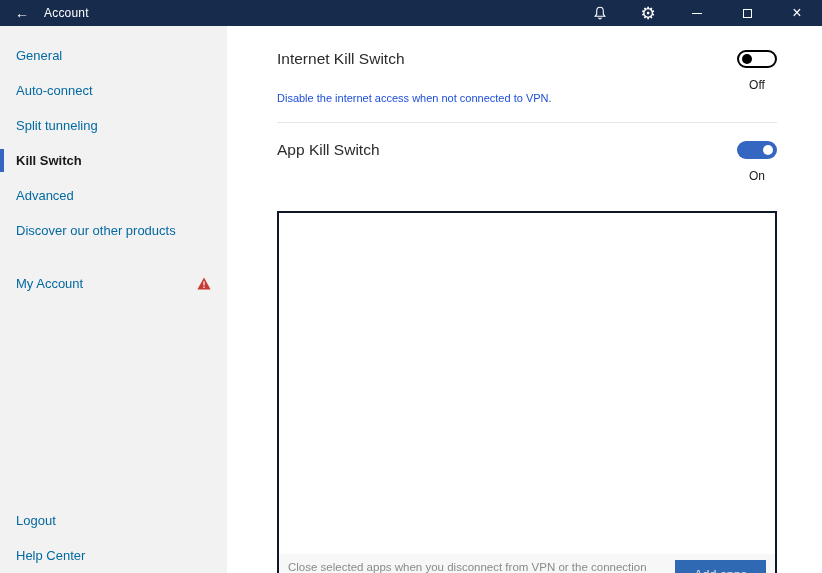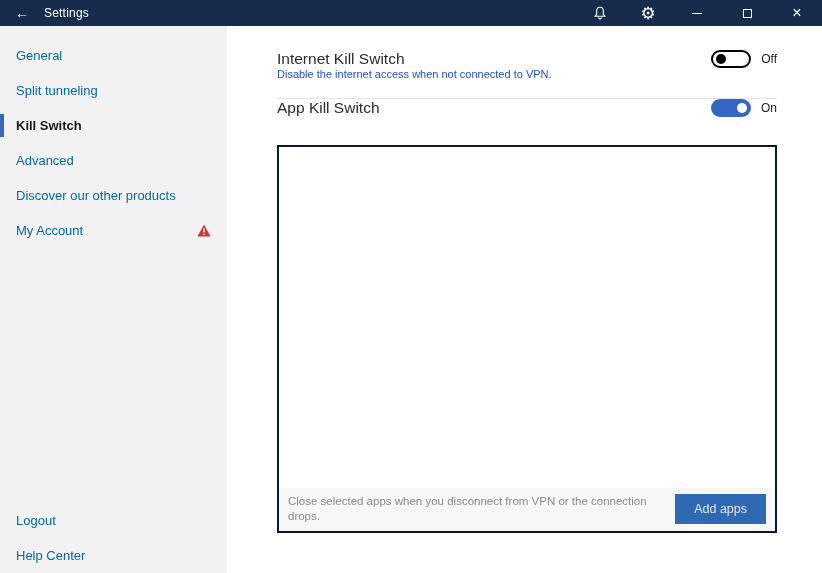--- a/index.html
+++ b/index.html
@@ -27,23 +27,23 @@
   .side-spacer { flex:1; }
   .warn-svg { display:block; }
 
   
   .main { position:absolute; left:227px; top:26px; right:0; bottom:0; background:#fff;
           padding:24px 45px 0 50px; }
   .row { display:flex; justify-content:space-between; align-items:flex-start; }
   .section-title { font-size:15.5px; font-weight:400; color:#2b2b2b; }
   .desc { font-size:11px; color:#1d4ed8; margin-top:0; }
   .divider { border-bottom:1px solid #e5e5e5; margin-top:18px; }
-  .row2 { }
+  .row2 { margin-top:18px; }
 
-  .toggle-group { display:flex; align-items:center; gap:10px; }
+  .toggle-group { display:flex; align-items:center; gap:10px;flex-direction:column; }
   .toggle-label { font-size:12px; color:#1a1a1a; }
   .toggle { width:40px; height:18px; border-radius:10px; position:relative; display:inline-block; cursor:pointer; }
   .toggle.off { border:2px solid #000; background:#fff; }
   .toggle.off .knob { width:10px; height:10px; background:#000; border-radius:50%; position:absolute; left:3px; top:2px; }
   .toggle.on { background:#3566c2; }
   .toggle.on .knob { width:10px; height:10px; background:#fff; border-radius:50%; position:absolute; right:4px; top:4px; }
 
   .applist { margin-top:28px; border:2px solid #0f172a; height:388px; position:relative; background:#fff; }
   .applist-footer { position:absolute; left:0; right:0; bottom:0; background:#f7f7f7;
                     display:flex; align-items:center; justify-content:space-between;
@@ -52,21 +52,21 @@
   .add-apps { background:#3069b3; color:#e5e5e5; border:none; font-size:12.5px; padding:8px 19px;
               font-family:inherit; cursor:pointer; }
 </style>
 </head>
 <body>
 
 <div class="titlebar">
   <div class="tb-back">
     <span>←</span>
   </div>
-  <div class="tb-title">Settings</div>
+  <div class="tb-title">Account</div>
   <div class="tb-spacer"></div>
 
   <div class="tb-icon">
     <svg width="16" height="16" viewBox="0 0 16 16" fill="none" stroke="#ffffff" stroke-width="1.1">
       <path d="M8 2.2 C5.7 2.2 4.7 4 4.7 6 L4.7 9.2 L3.2 11.2 L12.8 11.2 L11.3 9.2 L11.3 6 C11.3 4 10.3 2.2 8 2.2 Z"></path>
       <path d="M6.7 12.6 a1.3 1.3 0 0 0 2.6 0"></path>
     </svg>
   </div>
   <div class="tb-icon">
     <span class="gear-glyph">⚙</span>
@@ -78,20 +78,23 @@
     <span class="max-glyph"></span>
   </div>
   <div class="tb-ctrl">
     <span>×</span>
   </div>
 </div>
 
 <div class="sidebar">
   <div class="side-item">
     <span>General</span>
+  </div>
+  <div class="side-item">
+    <span>Auto-connect</span>
   </div>
   <div class="side-item">
     <span>Split tunneling</span>
   </div>
   <div class="side-item selected">
     <span class="accent-bar"></span>
     <span>Kill Switch</span>
   </div>
   <div class="side-item">
     <span>Advanced</span>

